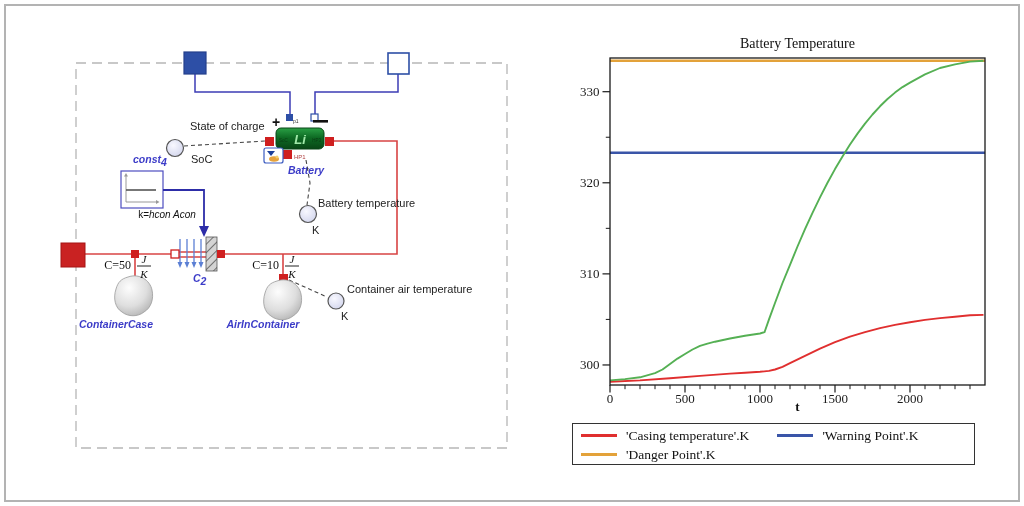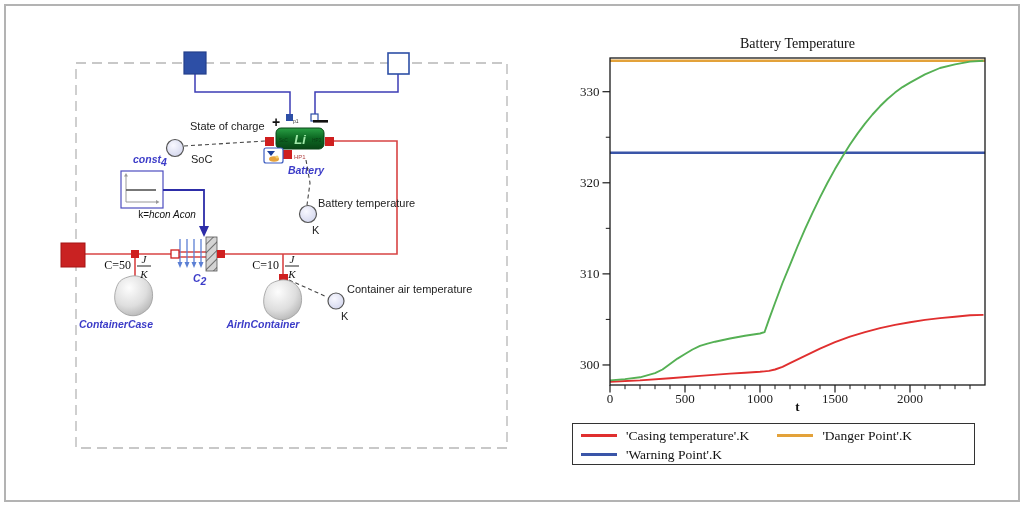--- a/index.html
+++ b/index.html
@@ -231,21 +231,21 @@
       </g>
     <text x="237.5" y="381" text-anchor="middle" class="x-label">t</text>
   </svg>
 
   <div id="legend">
     <div class="legend-item">
       <span class="swatch" style="background: rgb(224, 47, 47);"></span>
       <span>'Casing temperature'.K</span>
     </div>
     <div class="legend-item">
+      <span class="swatch" style="background: rgb(58, 85, 168);"></span>
+      <span>'Warning Point'.K</span>
+    </div>
+    <div class="legend-item">
       <span class="swatch" style="background: rgb(227, 162, 58);"></span>
       <span>'Danger Point'.K</span>
     </div>
-    <div class="legend-item">
-      <span class="swatch" style="background: rgb(58, 85, 168);"></span>
-      <span>'Warning Point'.K</span>
-    </div>
   </div>
 </div>
 
 </body></html>

